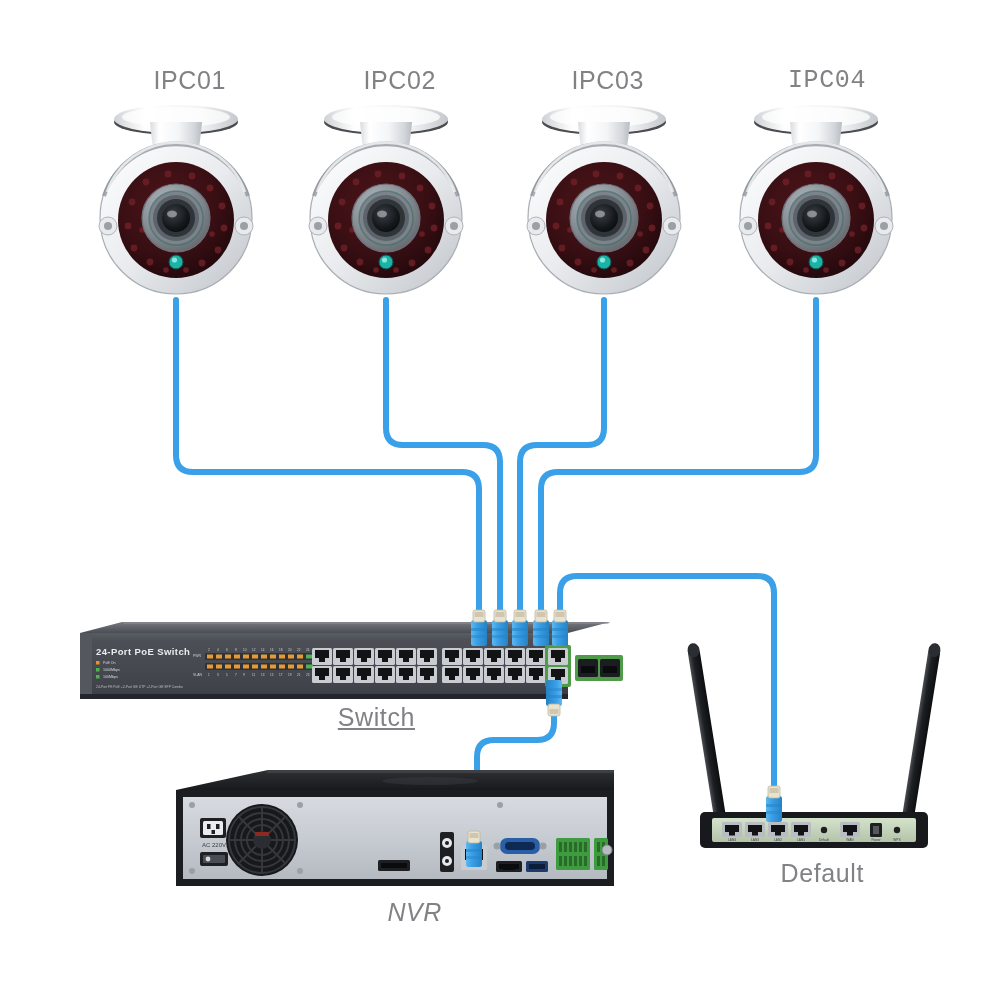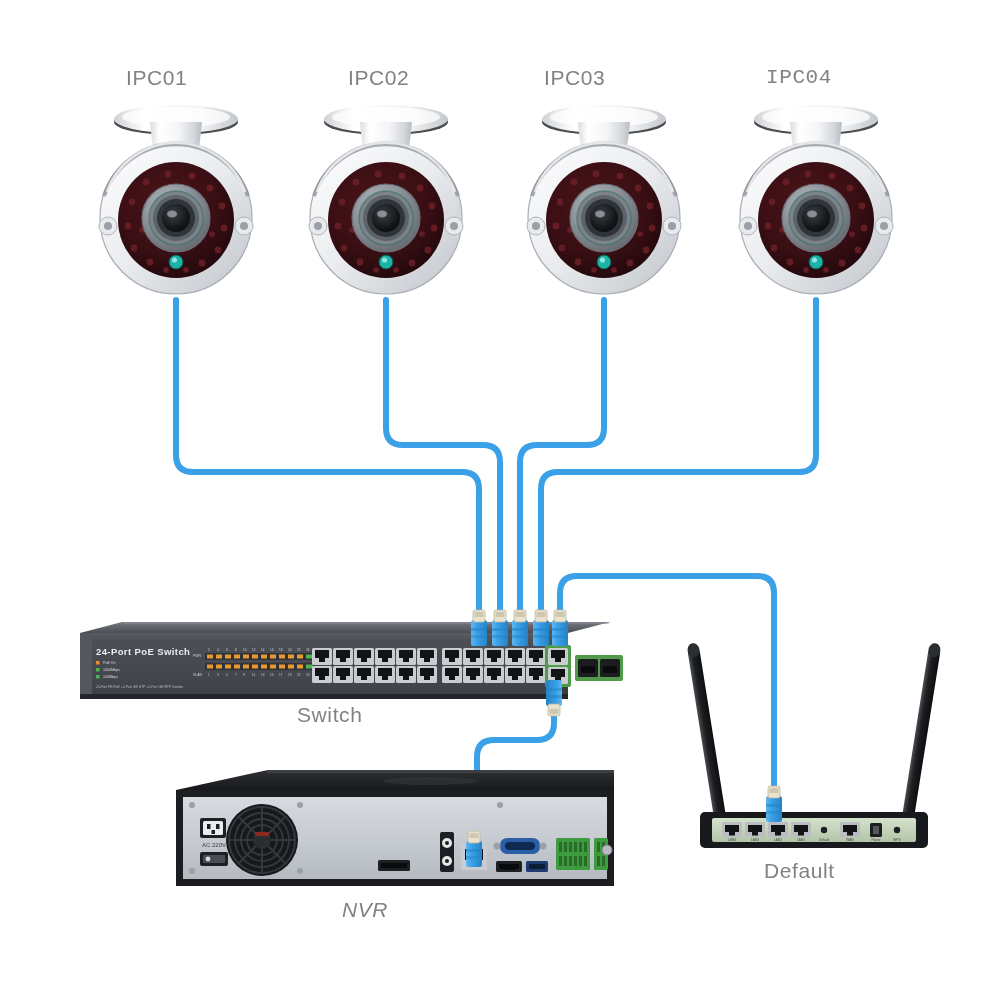--- a/index.html
+++ b/index.html
@@ -8,24 +8,24 @@
     background: #ffffff;
     font-family: "Liberation Sans", sans-serif;
     overflow: hidden;
     position: relative;
   }
   #stage { position: absolute; inset: 0; }
 
   .label {
     position: absolute;
     color: #808285;
-    font-size: 21px;
+    font-size: 25px;
     letter-spacing: .6px;
     white-space: nowrap;
-    text-align: left;
+    text-align: right;
     font-family: "Liberation Sans", sans-serif;
   }
 
   svg.layer { position: absolute; left:0; top:0; width:1000px; height:1000px; }
   svg.cables { z-index: 2; }
   svg.devices { z-index: 3; }
   .lbl-layer { z-index: 5; }
 </style>
 </head>
 <body>
@@ -551,22 +551,22 @@
         <circle cx="897" cy="830" r="3.2" fill="#1d1f22"></circle>
         <text x="897" y="841" font-size="3.2" fill="#3f4247" text-anchor="middle" font-family="Liberation Sans, sans-serif">WPS</text>
       </g>
 
       <use href="#rjplug" x="774" y="798"></use>
     </g>
   </svg>
 
   <div class="lbl-layer">
     <div class="label" style="left:126px; top:66px; width:100px;">IPC01</div>
-    <div class="label" style="left:348px; top:66px; width:100px;">IPC02</div>
+    <div class="label" style="left:336px; top:66px; width:100px;">IPC02</div>
     <div class="label" style="left:544px; top:66px; width:100px;">IPC03</div>
     <div class="label" style="left:766px; top:66px; width:100px;font-family:Liberation Mono, monospace;">IPC04</div>
 
-    <div class="label" style="left:297px; top:703px; width:110px;">Switch</div>
+    <div class="label" style="left:305px; top:703px; width:110px;text-decoration:underline;">Switch</div>
     <div class="label" style="left:342px; top:898px; width:100px;font-style:italic;">NVR</div>
     <div class="label" style="left:764px; top:859px; width:100px;">Default</div>
   </div>
 
 </div>
 
 </body></html>

